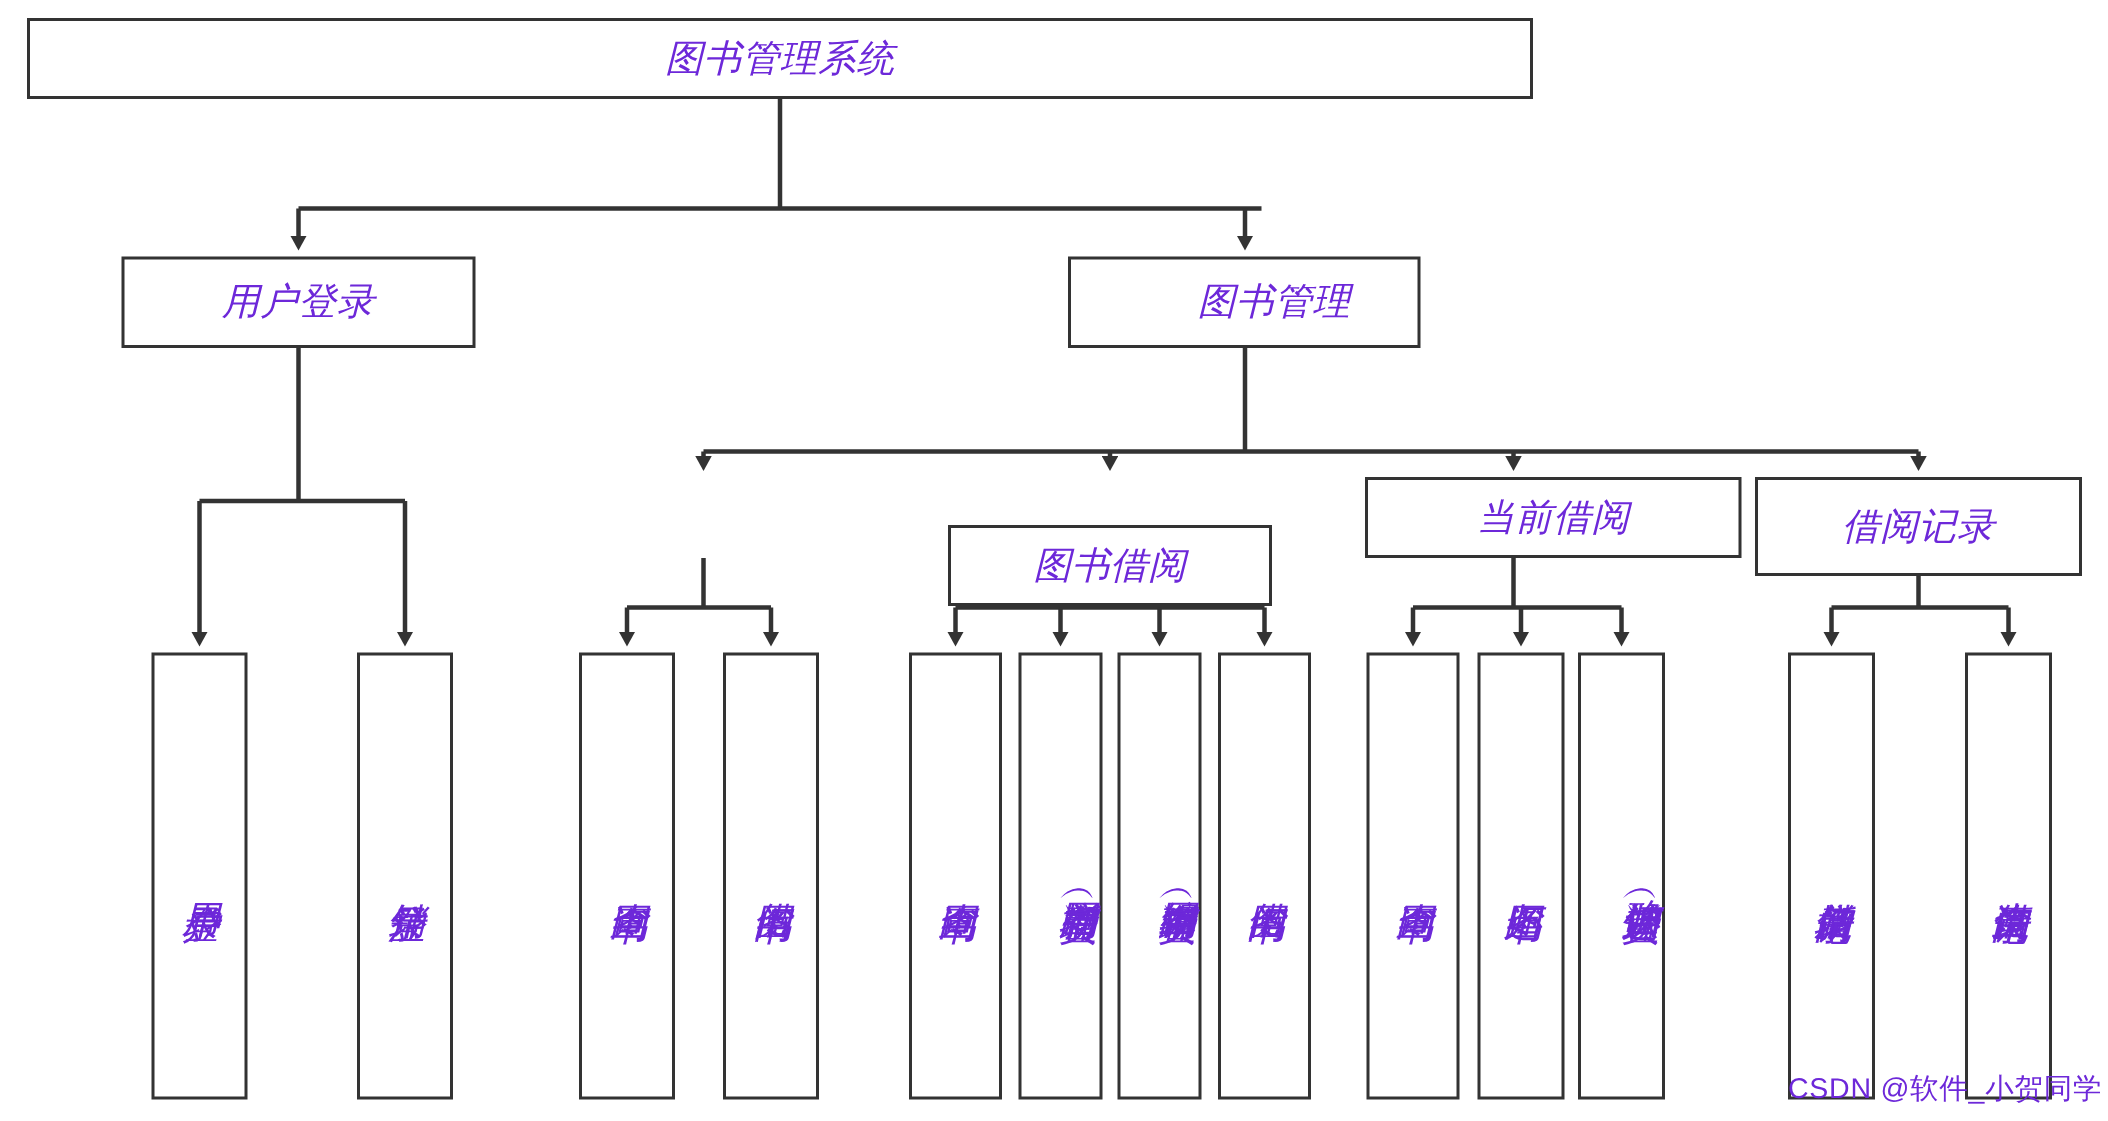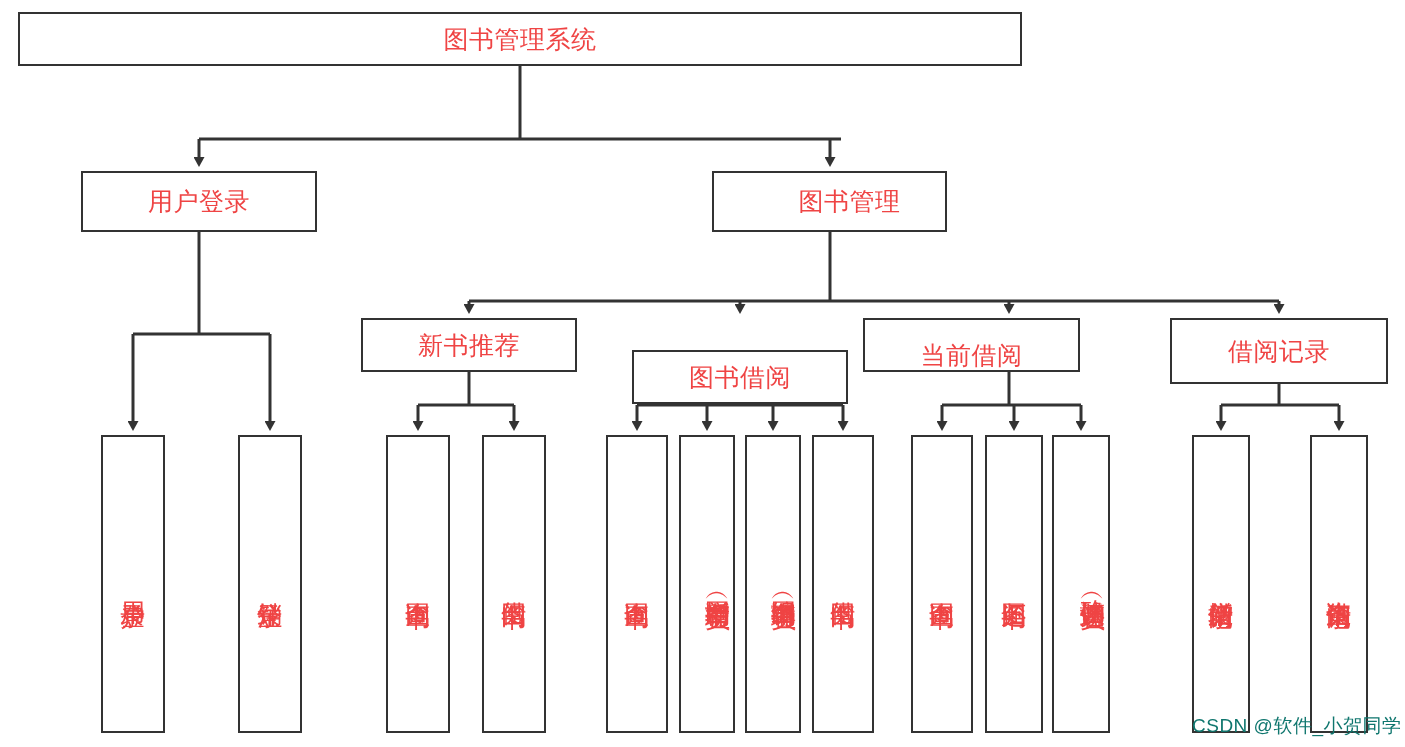--- a/index.html
+++ b/index.html
@@ -27,21 +27,22 @@
     pointer-events: none;
   }
   .node {
     position: absolute;
     box-sizing: border-box;
     border: 2px solid #333333;
     background: #ffffff;
     display: flex;
     align-items: center;
     justify-content: center;
-    color: #ef4444;
+    color: #6d28d9;
+    font-style: italic;
   }
   .node.horiz {
     font-size: 25px;
     line-height: 1.15;
     letter-spacing: 0.5px;
   }
   .node.vert {
     writing-mode: vertical-rl;
     text-orientation: upright;
     font-size: 25px;
@@ -51,21 +52,21 @@
   }
   .node.vert .vlabel {
     writing-mode: vertical-rl;
     text-orientation: upright;
     display: block;
     text-align: center;
   }
   .watermark {
     position: absolute;
     font-size: 19px;
-    color: #0f766e;
+    color: #6d28d9;
     letter-spacing: 0.5px;
     white-space: nowrap;
     user-select: none;
   }
 </style>
 </head>
 <body>
 
 <div id="canvas">
 
@@ -123,27 +124,24 @@
     <span>图书管理系统</span>
   </div>
 
   <div class="node horiz" style="left:81px; top:171px; width:236px; height:61px;">
     <span>用户登录</span>
   </div>
   <div class="node horiz" style="left:712px; top:171px; width:235px; height:61px;padding-left:40px;">
     <span>图书管理</span>
   </div>
 
-  <div class="node horiz" style="left:361px; top:318px; width:216px; height:54px;">
-    <span>新书推荐</span>
-  </div>
   <div class="node horiz" style="left:632px; top:318px; width:216px; height:54px;margin-top:32px;">
     <span>图书借阅</span>
   </div>
-  <div class="node horiz" style="left:863px; top:318px; width:217px; height:54px;align-items:flex-end;">
+  <div class="node horiz" style="left:910px; top:318px; width:251px; height:54px;">
     <span>当前借阅</span>
   </div>
   <div class="node horiz" style="left:1170px; top:318px; width:218px; height:66px;">
     <span>借阅记录</span>
   </div>
 
   <div class="node vert" style="left:101px; top:435px; width:64px; height:298px;">
     <span class="vlabel">用户登录</span>
   </div>
   <div class="node vert" style="left:238px; top:435px; width:64px; height:298px;">

